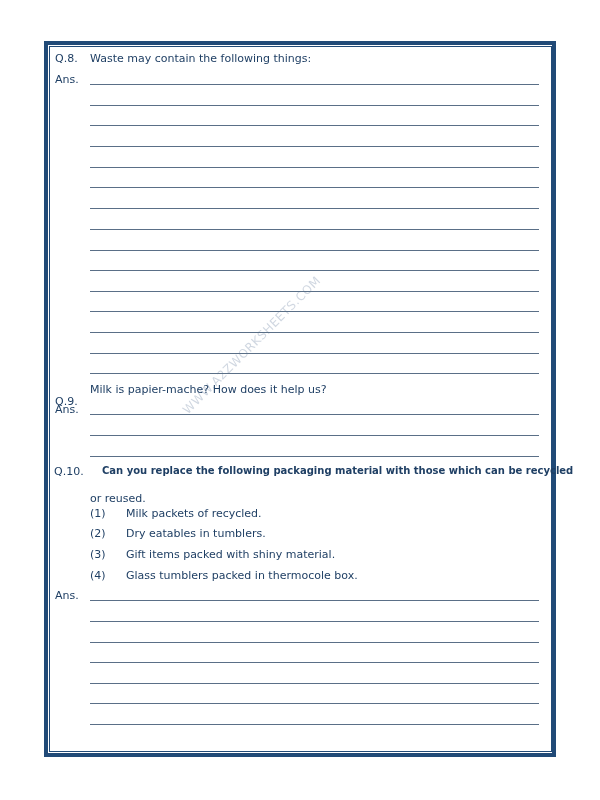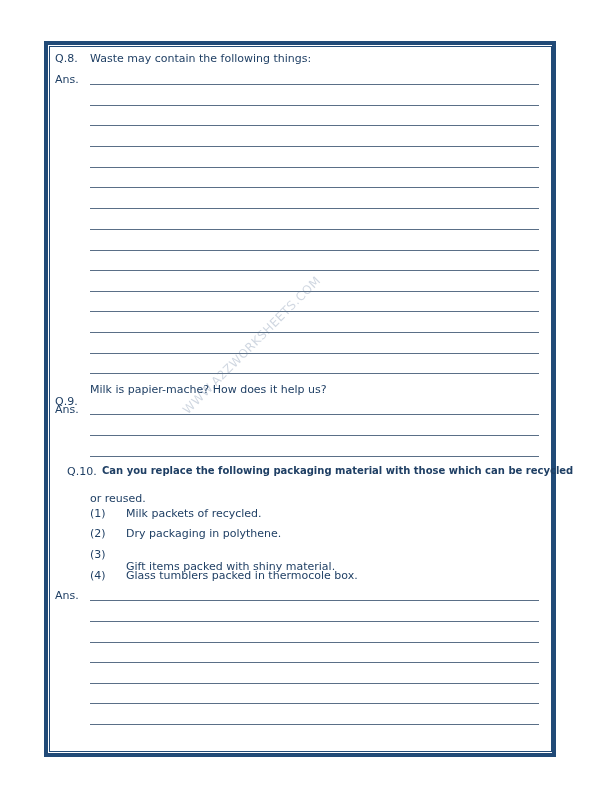--- a/index.html
+++ b/index.html
@@ -53,31 +53,31 @@
   <span class="txt" style="left:90px;top:383px">Milk is papier-mache? How does it help us?</span>
   <span class="txt" style="left:55px;top:403px">Ans.</span>
   <div>
     <div class="line" style="top:414px"></div>
     <div class="line" style="top:435px"></div>
     <div class="line" style="top:456px"></div>
   </div>
 </div>
 
 <div>
-  <span class="txt" style="left:67px;top:465px">Q.10.</span>
+  <span class="txt" style="left:54px;top:465px">Q.10.</span>
   <span class="justify" style="top:465px">Can you replace the following packaging material with those which can be recycled</span>
   <span class="txt" style="left:90px;top:492px">or reused.</span>
 
   <div>
     <span class="txt" style="left:90px;top:507px">(1)</span>
     <span class="txt" style="left:126px;top:507px">Milk packets of recycled.</span>
     <span class="txt" style="left:90px;top:527px">(2)</span>
-    <span class="txt" style="left:126px;top:527px">Dry packaging in polythene.</span>
+    <span class="txt" style="left:126px;top:527px">Dry eatables in tumblers.</span>
     <span class="txt" style="left:90px;top:548px">(3)</span>
-    <span class="txt" style="left:126px;top:560px">Gift items packed with shiny material.</span>
+    <span class="txt" style="left:126px;top:548px">Gift items packed with shiny material.</span>
     <span class="txt" style="left:90px;top:569px">(4)</span>
     <span class="txt" style="left:126px;top:569px">Glass tumblers packed in thermocole box.</span>
   </div>
 
   <span class="txt" style="left:55px;top:589px">Ans.</span>
   <div>
     <div class="line" style="top:600px"></div>
     <div class="line" style="top:621px"></div>
     <div class="line" style="top:642px"></div>
     <div class="line" style="top:662px"></div>

